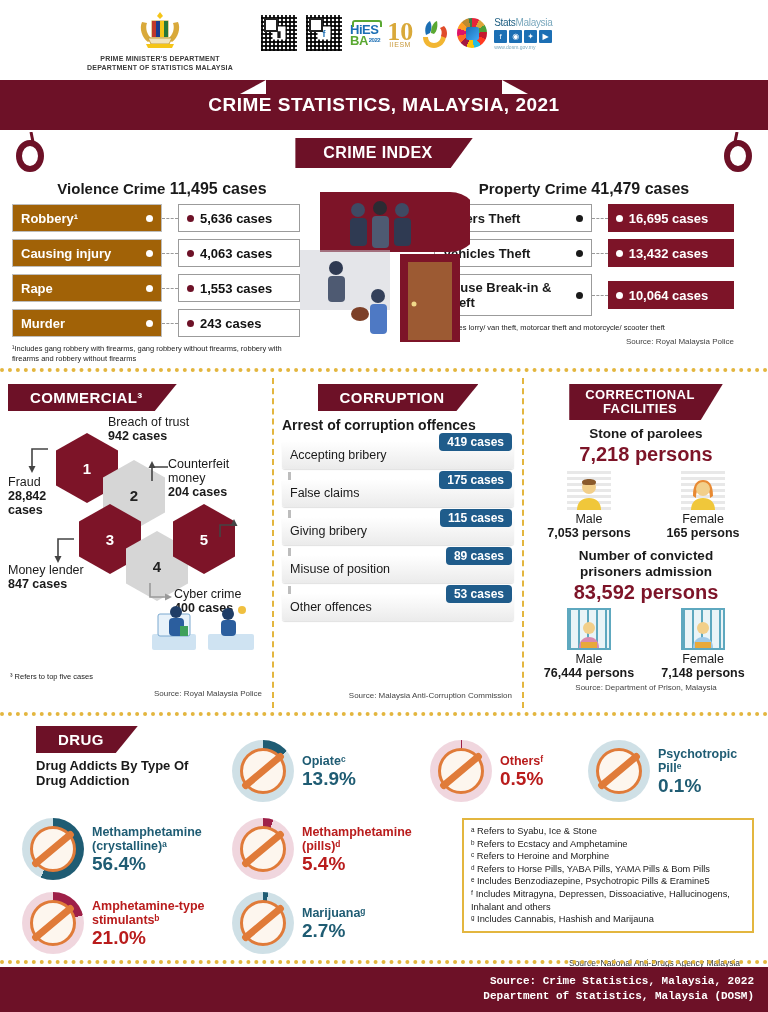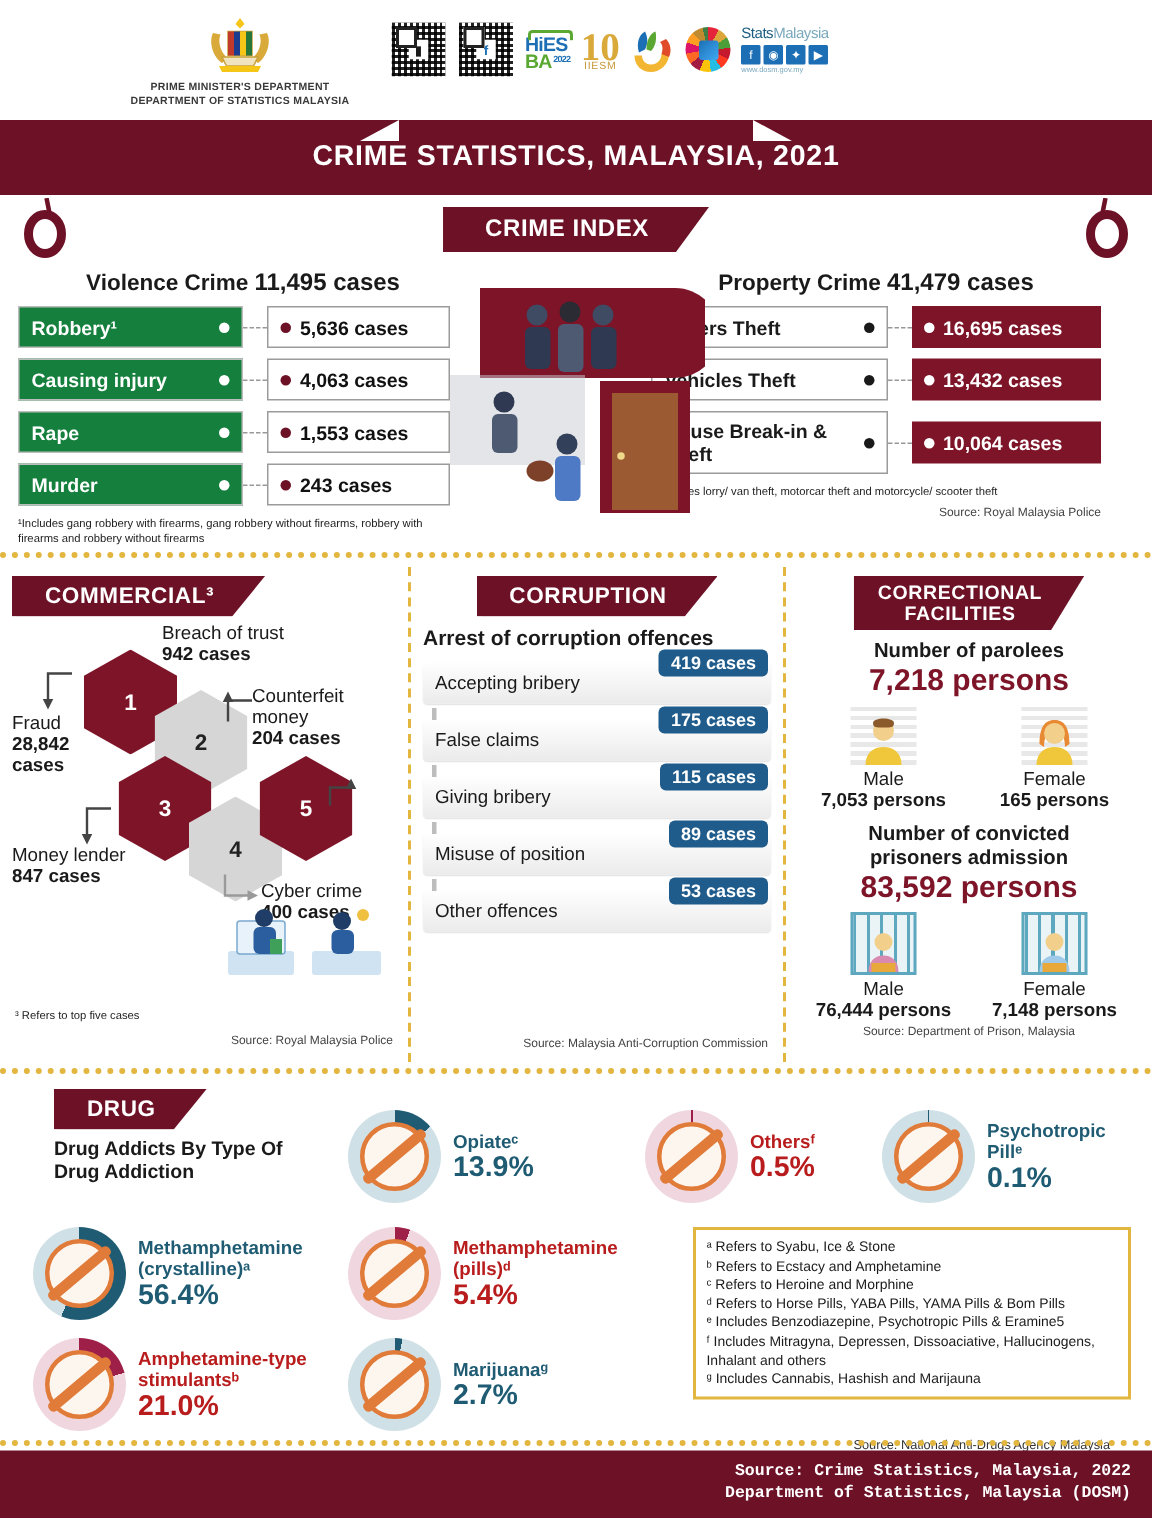--- a/index.html
+++ b/index.html
@@ -75,21 +75,21 @@
   .cuff.left { left: 14px; }
   .cuff.right { right: 14px; }
   .ci-ribbon { font-size: 16px; padding: 6px 40px 6px 28px; }
 
   .crime-body { display: flex; padding: 6px 12px 0; position: relative; }
   .crime-col { width: 300px; }
   .crime-col h3 { text-align: center; font-size: 15px; font-weight: bold; margin-bottom: 6px; }
   .crime-col h3 .num { font-size: 16px; }
   .row { display: flex; align-items: center; margin-bottom: 7px; }
   .pill-dark {
-    background: #15803d; color: #fff; font-weight: bold; font-size: 13px;
+    background: #a16207; color: #fff; font-weight: bold; font-size: 13px;
     padding: 5px 8px; width: 150px; display: flex; align-items: center; justify-content: space-between;
     border: 1px solid #bdbdbd; min-height: 28px;
   }
   .pill-dark .dot { width: 7px; height: 7px; border-radius: 50%; background: #fff; flex: none; }
   .connector { width: 16px; border-top: 1px dashed #999; }
   .pill-light {
     background: #fff; color: #111; font-weight: bold; font-size: 13px;
     padding: 5px 8px; width: 122px; display: flex; align-items: center; gap: 6px;
     border: 1px solid #9b9b9b; min-height: 28px;
   }
@@ -478,21 +478,21 @@
 
       <div class="src" style="position:absolute;right:10px;bottom:8px;width:210px;">Source: Malaysia Anti-Corruption Commission</div>
     </div>
 
     <div class="mid-col c3 vdiv cf-center">
       <span class="ribbon small" style="line-height:14px;">
         <span>CORRECTIONAL</span><br>
         <span>FACILITIES</span>
       </span>
 
-      <div class="cf-title">Number of parolees</div>
+      <div class="cf-title">Stone of parolees</div>
       <div class="cf-big">7,218 persons</div>
 
       <div class="cf-grid">
         <div class="cf-cell">
           <div class="mugshot">
             <svg width="30" height="34" viewBox="0 0 30 34">
                 <circle cx="15" cy="11" r="7" fill="#f2cf8a"></circle>
                 <path d="M8 6c0-4 14-4 14 0 0 3-2 3-7 3s-7 0-7-3z" fill="#8a5a2b"></path>
                 <path d="M3 34c0-8 5-12 12-12s12 4 12 12z" fill="#f0c73a"></path>
               </svg>

